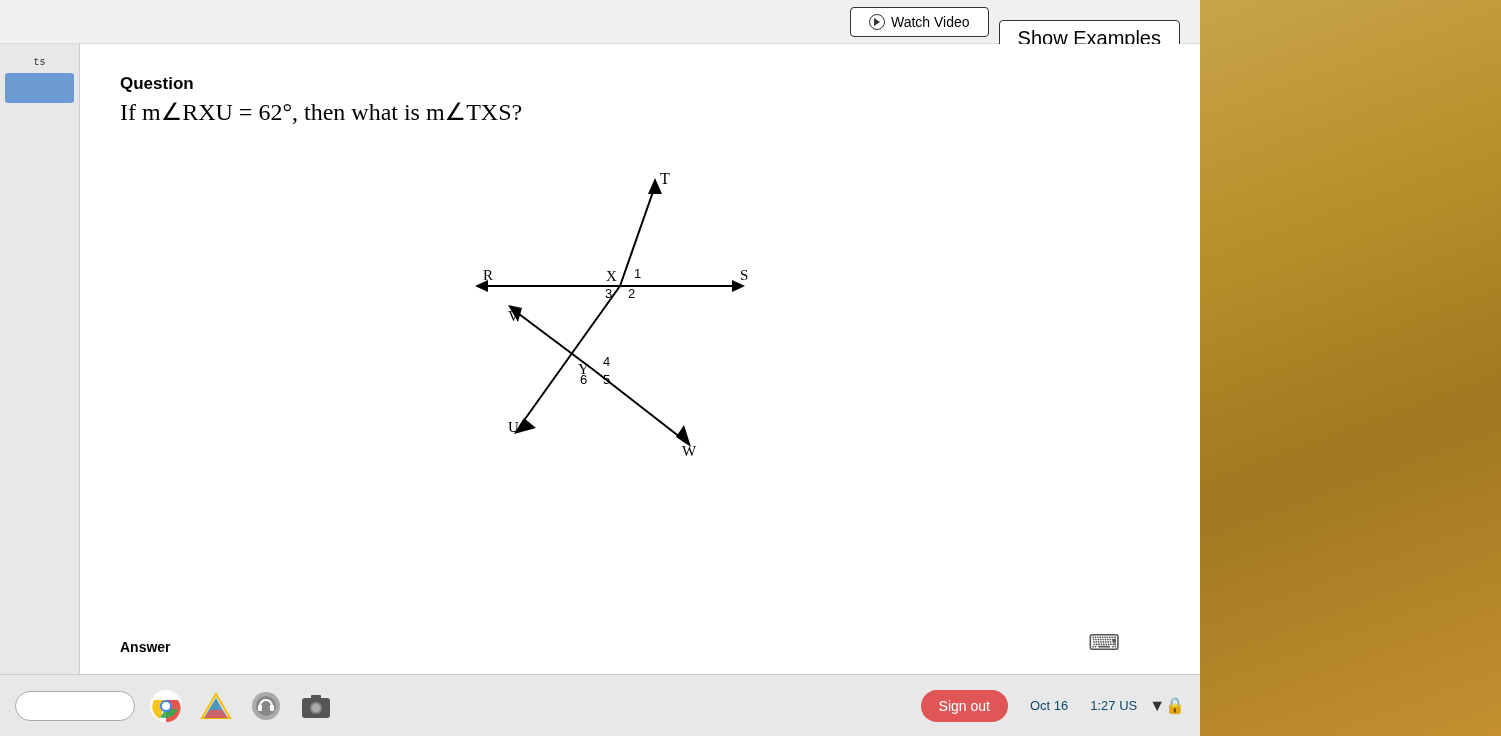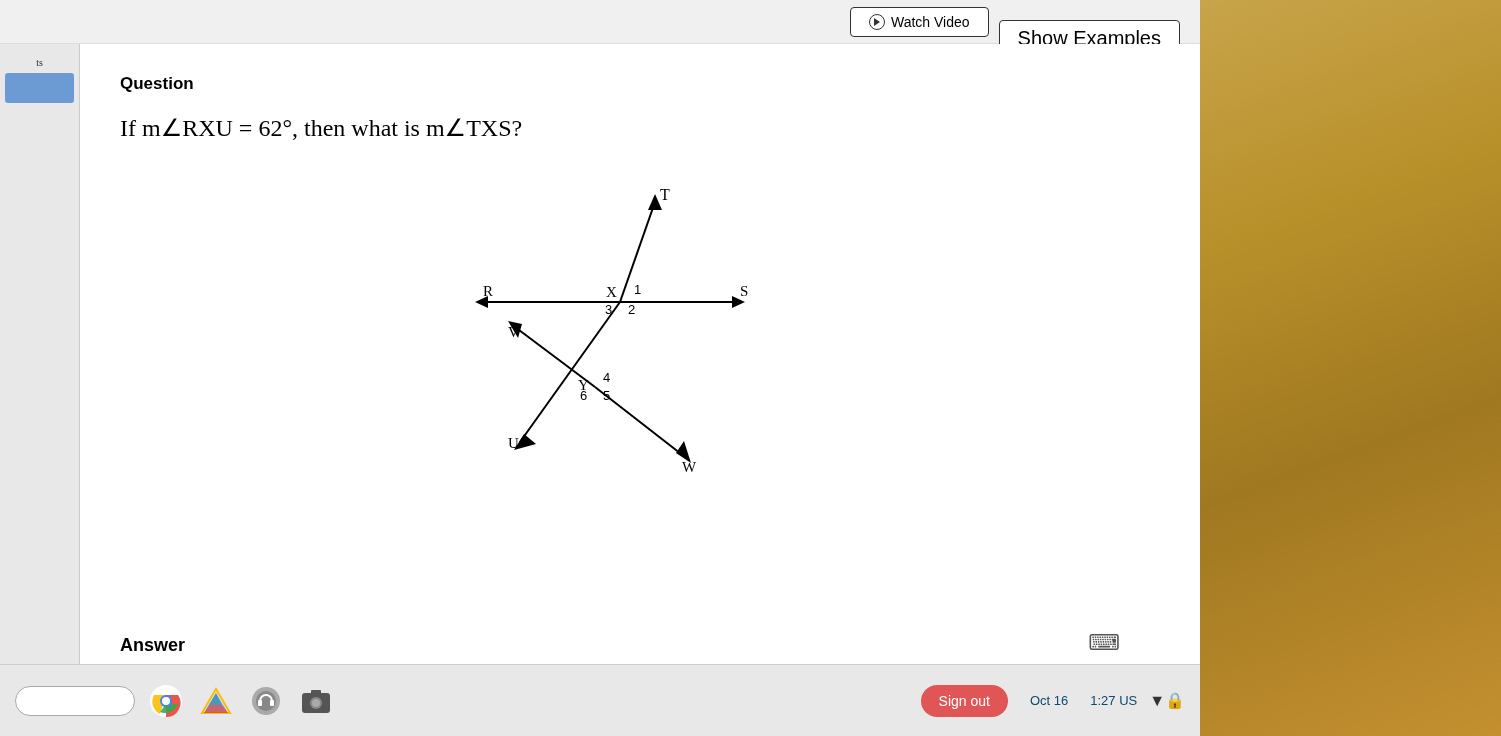--- a/index.html
+++ b/index.html
@@ -121,21 +121,21 @@
       flex: 1;
       background: white;
       padding: 30px 40px;
       position: relative;
     }
 
     .question-label {
       font-size: 17px;
       font-weight: bold;
       font-family: Arial, sans-serif;
-      margin-bottom: 20px;
+      margin-bottom: 4px;
     }
 
     .question-text {
       font-size: 24px;
       margin-bottom: 30px;
       font-family: 'Times New Roman', Times, serif;
     }
 
     
     .diagram-container {
@@ -151,41 +151,41 @@
     }
 
     
     .answer-section {
       position: absolute;
       bottom: 80px;
       left: 40px;
     }
 
     .answer-label {
-      font-size: 18px;
+      font-size: 14px;
       font-weight: bold;
       font-family: Arial, sans-serif;
     }
 
     
     .keyboard-icon {
       position: absolute;
       bottom: 80px;
       right: 80px;
       font-size: 22px;
       color: #555;
     }
 
     
     .taskbar {
       position: absolute;
       bottom: 0;
       left: 0;
       width: 1200px;
-      height: 72px;
+      height: 62px;
       background: #e8e8e8;
       border-top: 1px solid #ccc;
       display: flex;
       align-items: center;
       padding: 0 15px;
       gap: 12px;
     }
 
     .taskbar-spacer {
       flex: 1;
@@ -244,21 +244,21 @@
       color: #555;
       font-family: Arial, sans-serif;
       padding: 5px;
       text-align: center;
       cursor: pointer;
     }
 
     .sidebar-ts-label {
       font-size: 10px;
       color: #333;
-      font-family: Liberation Serif, serif;
+      font-family: Liberation Mono, monospace;
       margin-top: 3px;
       text-align: center;
     }
 
   </style>
 </head>
 <body>
 
 <div class="right-background"></div>
 

